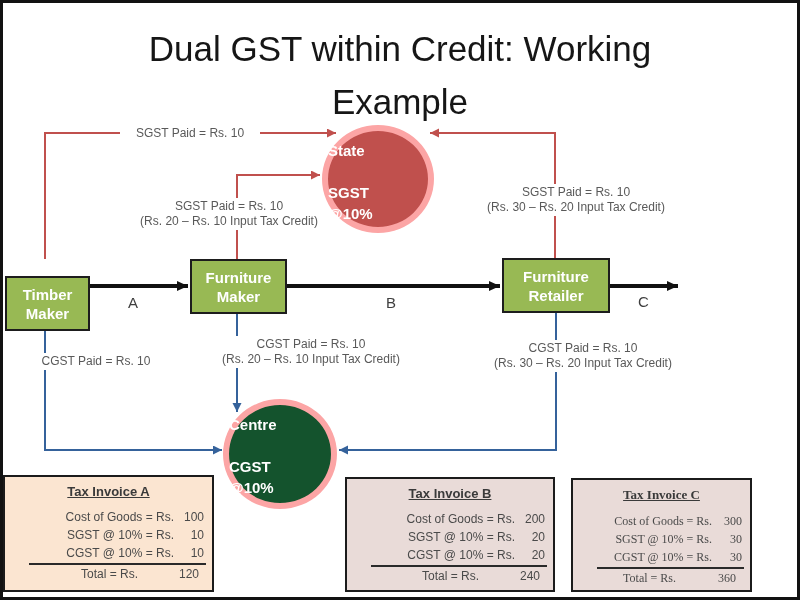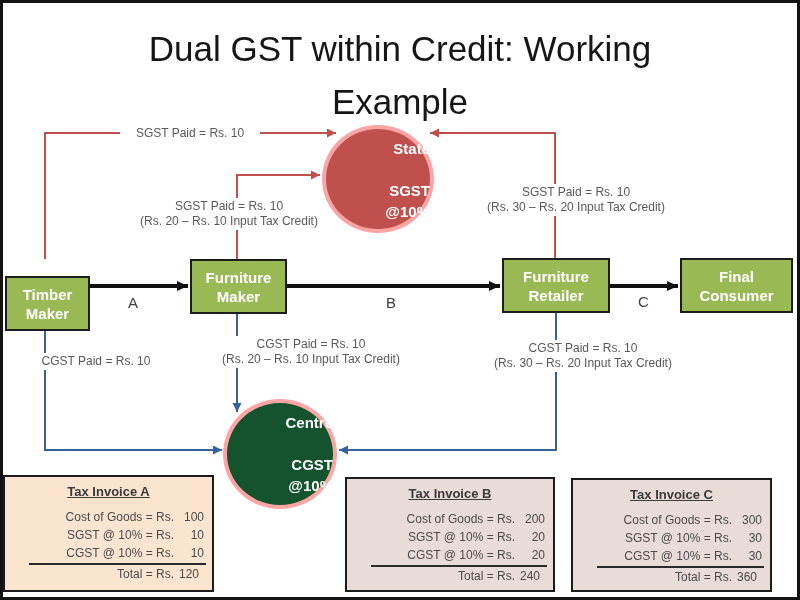--- a/index.html
+++ b/index.html
@@ -8,37 +8,37 @@
   .frame{position:absolute;inset:0;border:3px solid #121212;pointer-events:none;}
   .title{position:absolute;left:100px;top:22px;width:600px;text-align:center;
          font-size:35px;line-height:53px;color:#161616;}
   .wires{position:absolute;left:0;top:0;}
   .lbl{position:absolute;background:#fff;color:#595959;font-size:12px;line-height:15px;
        text-align:center;white-space:pre-line;padding:1px 0;}
   .entity{position:absolute;background:#98B954;border:2px solid #1d1d1d;
           display:flex;align-items:center;justify-content:center;box-sizing:border-box;}
   .entity span{color:#fff;font-weight:bold;font-size:15px;line-height:19px;
                text-align:center;white-space:pre-line;}
-  .circle{position:absolute;border-radius:50%;border:4px solid #fca5a5;box-sizing:border-box;
-          text-align:right;}
+  .circle{position:absolute;border-radius:50%;border:6px solid #fca5a5;box-sizing:border-box;
+          text-align:left;}
   .circle span{display:block;color:#fff;font-weight:bold;font-size:15px;line-height:21px;
                white-space:pre-line;padding-top:9px;}
   .circle.state{background:#C0504D;}
   .circle.centre{background:#14532d;}
   .flow-lbl{position:absolute;color:#3f3f3f;font-size:15px;}
   .invoice{position:absolute;border:2px solid #1b1b1b;box-sizing:border-box;color:#4a4a4a;}
   .inv-a{background:#FBE5D1;}
   .inv-bc{background:#E9DBD8;}
   .inv-title{text-align:center;font-weight:bold;font-size:13px;margin-top:7px;
              text-decoration:underline;color:#3a3a3a;}
   .inv-rows{margin-top:9px;}
   .inv-row{display:flex;justify-content:flex-end;padding-right:8px;font-size:12px;line-height:18px;}
   .inv-row .val{width:30px;text-align:right;}
   .inv-total{display:flex;justify-content:flex-end;border-top:2px solid #2a2a2a;
-             margin:1px 6px 0 24px;padding-right:2px;font-size:12px;line-height:18px;}
+             margin:1px 6px 0 24px;padding-right:2px;font-size:12px;line-height:18px;gap:36px;}
   .inv-total .val{width:30px;text-align:center;}
 </style>
 </head>
 <body>
 
 <div class="stage">
 
   <div class="title">Dual GST within Credit: Working Example</div>
 
   <svg class="wires" width="800" height="600" viewBox="0 0 800 600">
@@ -96,24 +96,20 @@
 Maker</span>
   </div>
   <div class="entity" style="left:190px;top:259px;width:97px;height:55px;">
     <span>Furniture
 Maker</span>
   </div>
   <div class="entity" style="left:502px;top:258px;width:108px;height:55px;">
     <span>Furniture
 Retailer</span>
   </div>
-  <div class="entity" style="left:680px;top:258px;width:113px;height:55px;">
-    <span>Final
-Consumer</span>
-  </div>
 
   <div class="flow-lbl" style="left:128px;top:294px;">A</div>
   <div class="flow-lbl" style="left:386px;top:294px;">B</div>
   <div class="flow-lbl" style="left:638px;top:293px;">C</div>
 
   <div class="invoice inv-a" style="left:3px;top:475px;width:211px;height:117px;">
     <div class="inv-title">Tax Invoice A</div>
     <div class="inv-rows">
       <div class="inv-row">
         <span>Cost of Goods = Rs.</span>
@@ -149,21 +145,21 @@
         <span>CGST @ 10% = Rs.</span>
         <span class="val">20</span>
       </div>
     </div>
     <div class="inv-total">
       <span>Total = Rs.</span>
       <span class="val">240</span>
     </div>
   </div>
 
-  <div class="invoice inv-bc" style="left:571px;top:478px;width:201px;height:114px;">
+  <div class="invoice inv-bc" style="left:571px;top:478px;width:181px;height:114px;font-family:Liberation Serif, serif;">
     <div class="inv-title">Tax Invoice C</div>
     <div class="inv-rows">
       <div class="inv-row">
         <span>Cost of Goods = Rs.</span>
         <span class="val">300</span>
       </div>
       <div class="inv-row">
         <span>SGST @ 10% = Rs.</span>
         <span class="val">30</span>
       </div>

